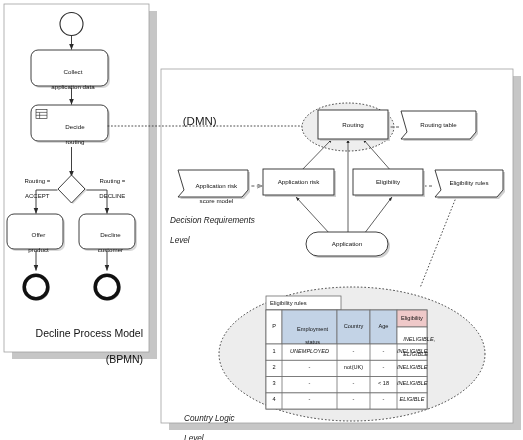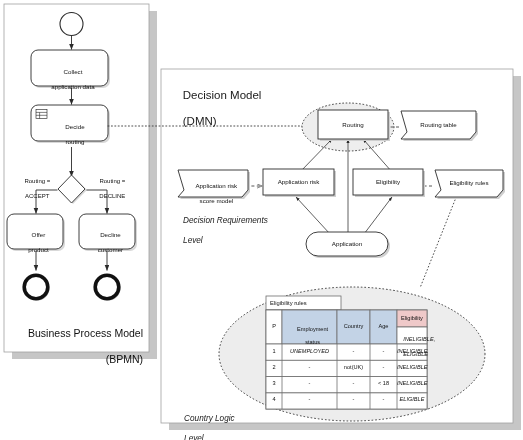--- a/index.html
+++ b/index.html
@@ -166,45 +166,45 @@
   <div class="lbl flow-lbl" style="left:10px;top:171px;width:48px;">
     <span>Routing =</span><br>
     <span>ACCEPT</span>
   </div>
   <div class="lbl flow-lbl" style="left:84px;top:171px;width:50px;">
     <span>Routing =</span><br>
     <span>DECLINE</span>
   </div>
 
   <div class="lbl bpmn-title" style="left:8px;top:314px;width:135px;">
-    <span>Business Process Model</span><br>
+    <span>Decline Process Model</span><br>
     <span>(BPMN)</span>
   </div>
 
   <div class="lbl panel-title" style="left:170px;top:76px;">
-    <span>Decision Model</span><br>
+    <br>
     <span>(DMN)</span>
   </div>
 
   <div class="lbl node-lbl" style="left:318px;top:121px;width:70px;">Routing</div>
   <div class="lbl node-lbl" style="left:263px;top:178px;width:71px;">Application risk</div>
   <div class="lbl node-lbl" style="left:353px;top:178px;width:70px;">Eligibility</div>
 
   <div class="lbl node-lbl" style="left:401px;top:121px;width:75px;">Routing table</div>
 
   <div class="lbl node-lbl" style="left:178px;top:174px;width:70px;">
     <span>Application risk</span><br>
     <span>score model</span>
   </div>
 
   <div class="lbl node-lbl" style="left:435px;top:179px;width:68px;">Eligibility rules</div>
 
   <div class="lbl node-lbl" style="left:306px;top:240px;width:82px;">Application</div>
 
-  <div class="lbl level-lbl" style="left:174px;top:206px;">
+  <div class="lbl level-lbl" style="left:161px;top:206px;">
     <span>Decision Requirements</span><br>
     <span>Level</span>
   </div>
   <div class="lbl level-lbl" style="left:175px;top:404px;">
     <span>Country Logic</span><br>
     <span>Level</span>
   </div>
 
   <div class="lbl tbl-cap" style="left:270px;top:300px;width:70px;">Eligibility rules</div>
 

